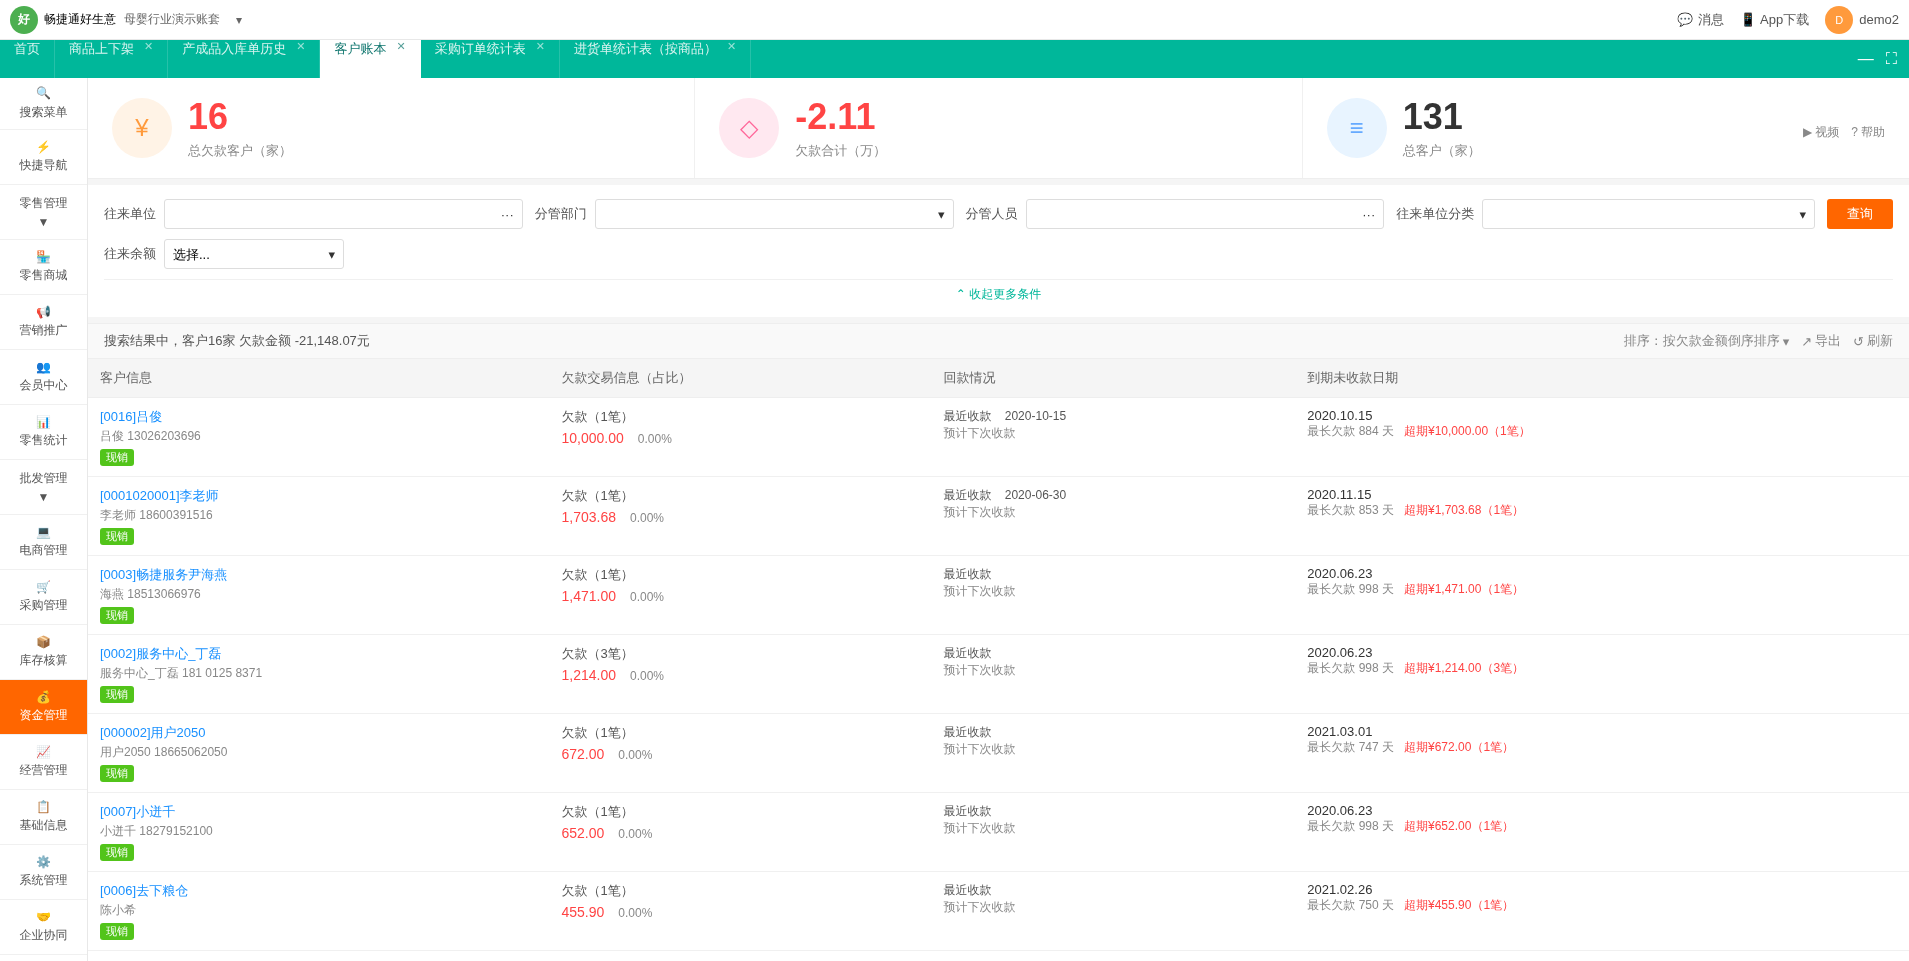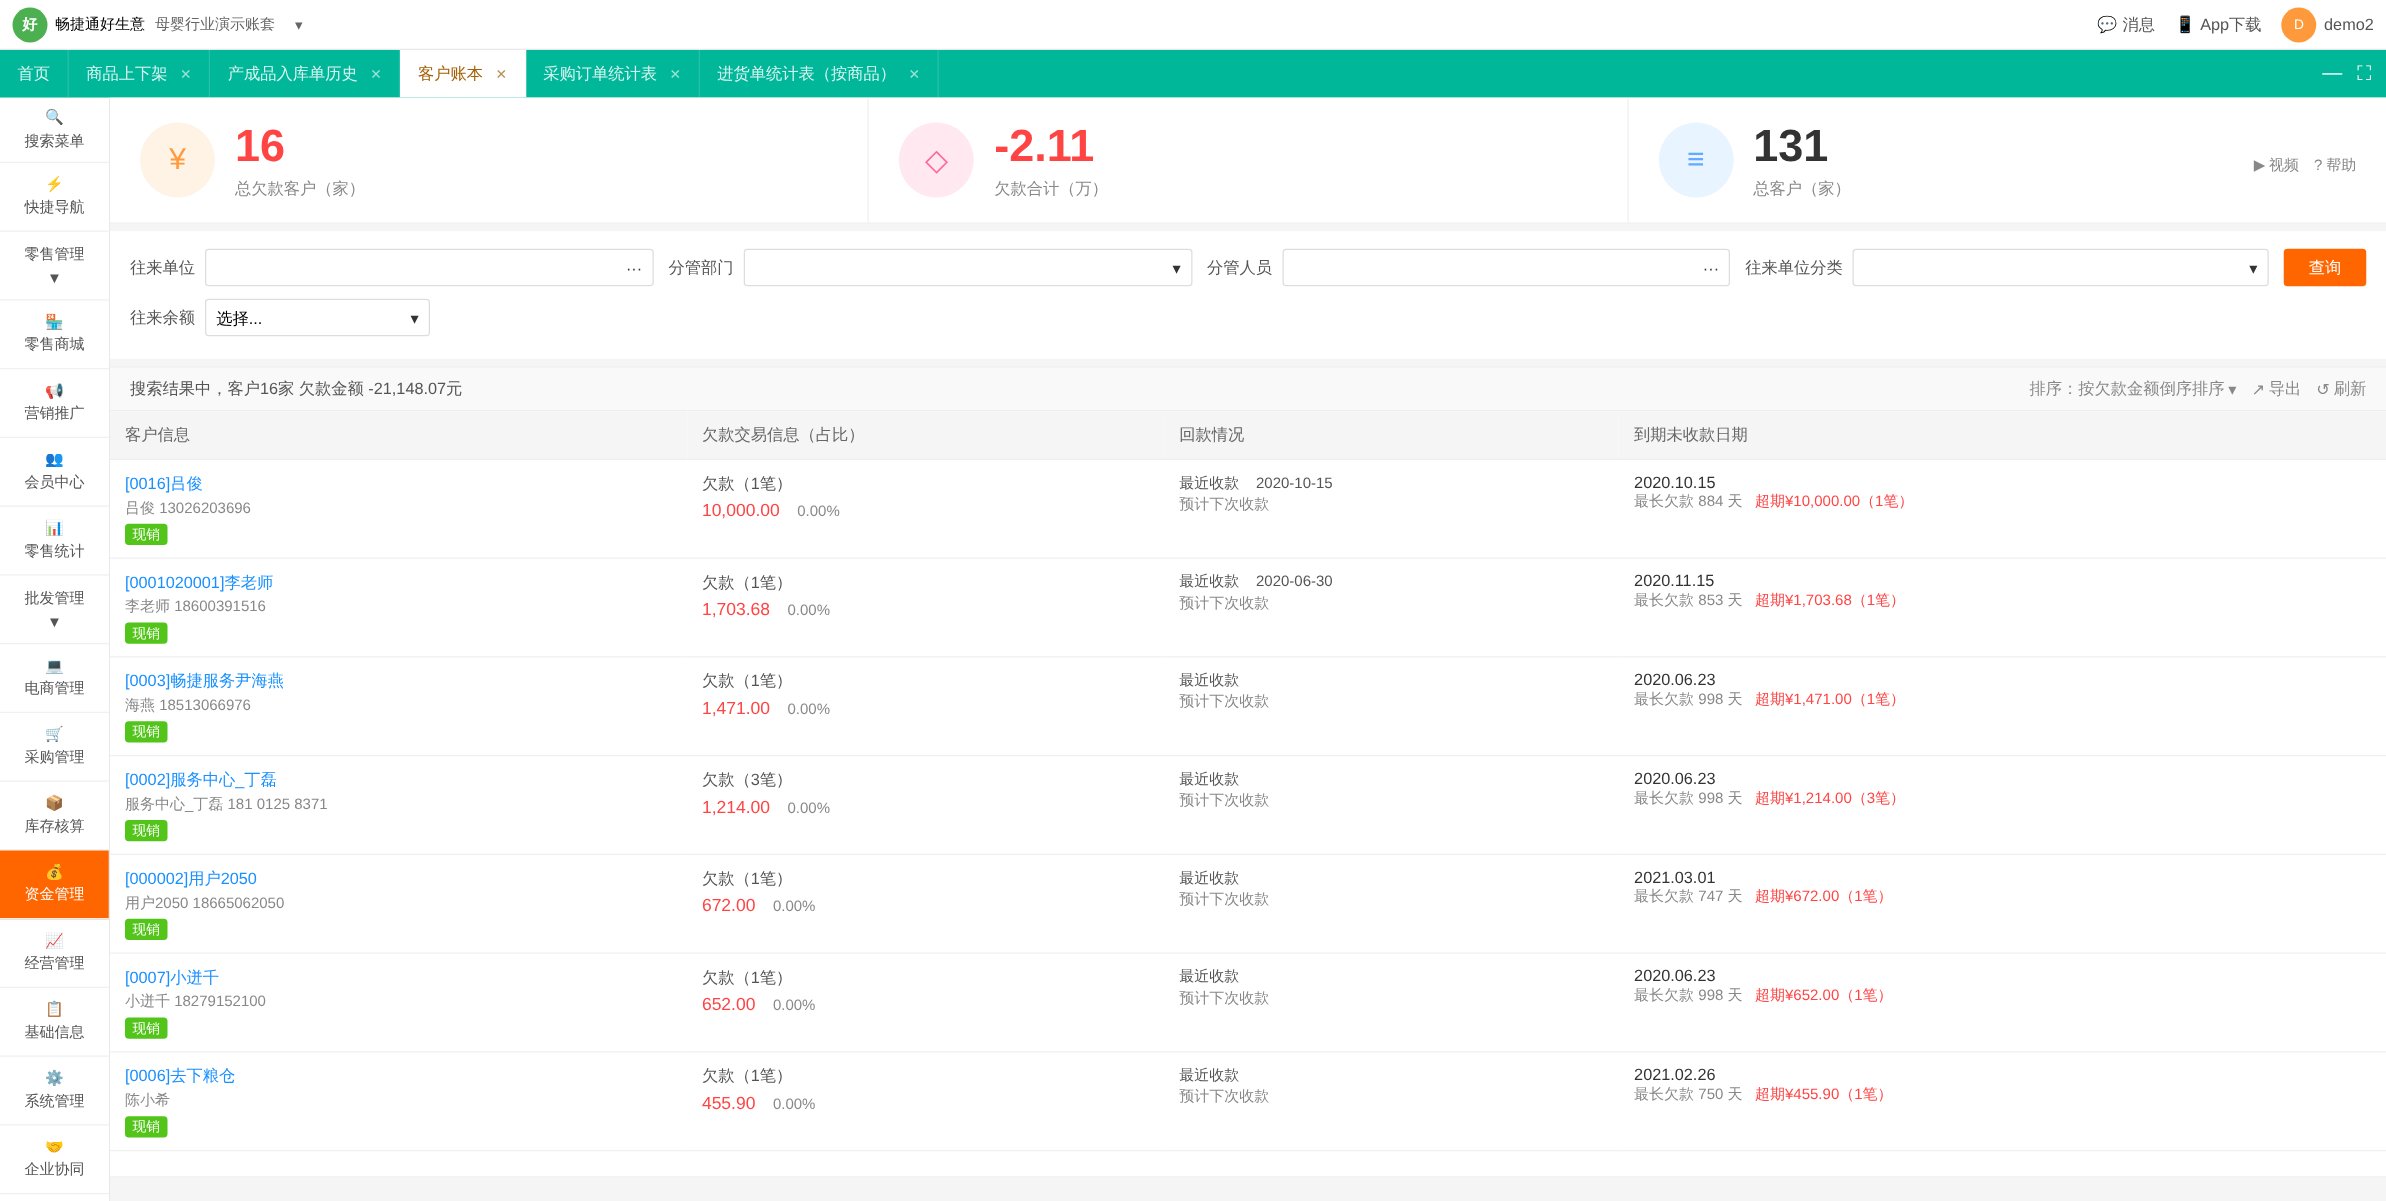--- a/index.html
+++ b/index.html
@@ -11,22 +11,22 @@
     .logo-area { display: flex; align-items: center; gap: 6px; }
     .logo-icon { width: 28px; height: 28px; background: #4CAF50; border-radius: 50%; display: flex; align-items: center; justify-content: center; color: white; font-size: 12px; font-weight: bold; }
     .logo-text { font-size: 12px; color: #000000; }
     .company-select { font-size: 12px; color: #666; display: flex; align-items: center; gap: 16px; cursor: pointer; }
     .top-bar-right { display: flex; align-items: center; gap: 16px; font-size: 13px; color: #555; }
     .top-bar-right span { cursor: pointer; display: flex; align-items: center; gap: 4px; }
     .avatar { width: 28px; height: 28px; border-radius: 50%; background: #ff9a3c; display: flex; align-items: center; justify-content: center; color: white; font-size: 11px; }
 
     
     .nav-tabs { background: #00b79a; height: 38px; display: flex; align-items: center; flex-shrink: 0; overflow: hidden; }
-    .nav-tab { height: 38px; padding: 0 14px; display: flex; align-items: center; gap: 6px; font-size: 13px; color: rgba(255,255,255,0.85); cursor: pointer; white-space: nowrap; border-right: 1px solid rgba(255,255,255,0.15); }
-    .nav-tab.active { background: #fff; color: #a16207; font-weight: 500; }
+    .nav-tab { height: 38px; padding: 0 14px; display: flex; gap: 6px; font-size: 13px; color: rgba(255,255,255,0.85); cursor: pointer; white-space: nowrap; border-right: 1px solid rgba(255,255,255,0.15); }
+    .nav-tab.active { background: #fff; color: #0f766e; font-weight: 500; }
     .nav-tab .close-icon { color: inherit; opacity: 0.7; font-size: 11px; margin-left: 4px; }
     .nav-tab.home { font-weight: 500; }
     .nav-tabs-end { margin-left: auto; display: flex; align-items: center; gap: 4px; padding-right: 8px; }
     .nav-tabs-end span { color: white; font-size: 16px; cursor: pointer; padding: 2px 4px; }
 
     
     .layout { display: flex; flex: 1; overflow: hidden; }
     .sidebar { width: 88px; background: #fff; border-right: 1px solid #e8e8e8; display: flex; flex-direction: column; overflow-y: auto; flex-shrink: 0; }
     .sidebar-item { padding: 10px 6px; text-align: center; cursor: pointer; font-size: 12px; color: #555; display: flex; flex-direction: column; align-items: center; gap: 3px; border-bottom: 1px solid #f0f0f0; }
     .sidebar-item.active { background: #ff6600; color: #fff; }
@@ -295,20 +295,24 @@
         <button class="search-btn">查询</button>
       </div>
       <div class="filter-row">
         <div class="filter-group">
           <span class="filter-label">往来余额</span>
           <div class="filter-select" style="max-width:180px;">
             <select><option>选择...</option></select>
             <span>▾</span>
           </div>
         </div>
+      </div>
+      <div class="collapse-bar">
+        <span>⌃</span>
+        <span>收起更多条件</span>
       </div>
     </div>
 
     <div class="results-bar">
       <span>搜索结果中，客户16家   欠款金额 -21,148.07元</span>
       <div class="results-actions">
         <span>
           <span>排序：按欠款金额倒序排序</span>
           <span>▾</span>
         </span>

